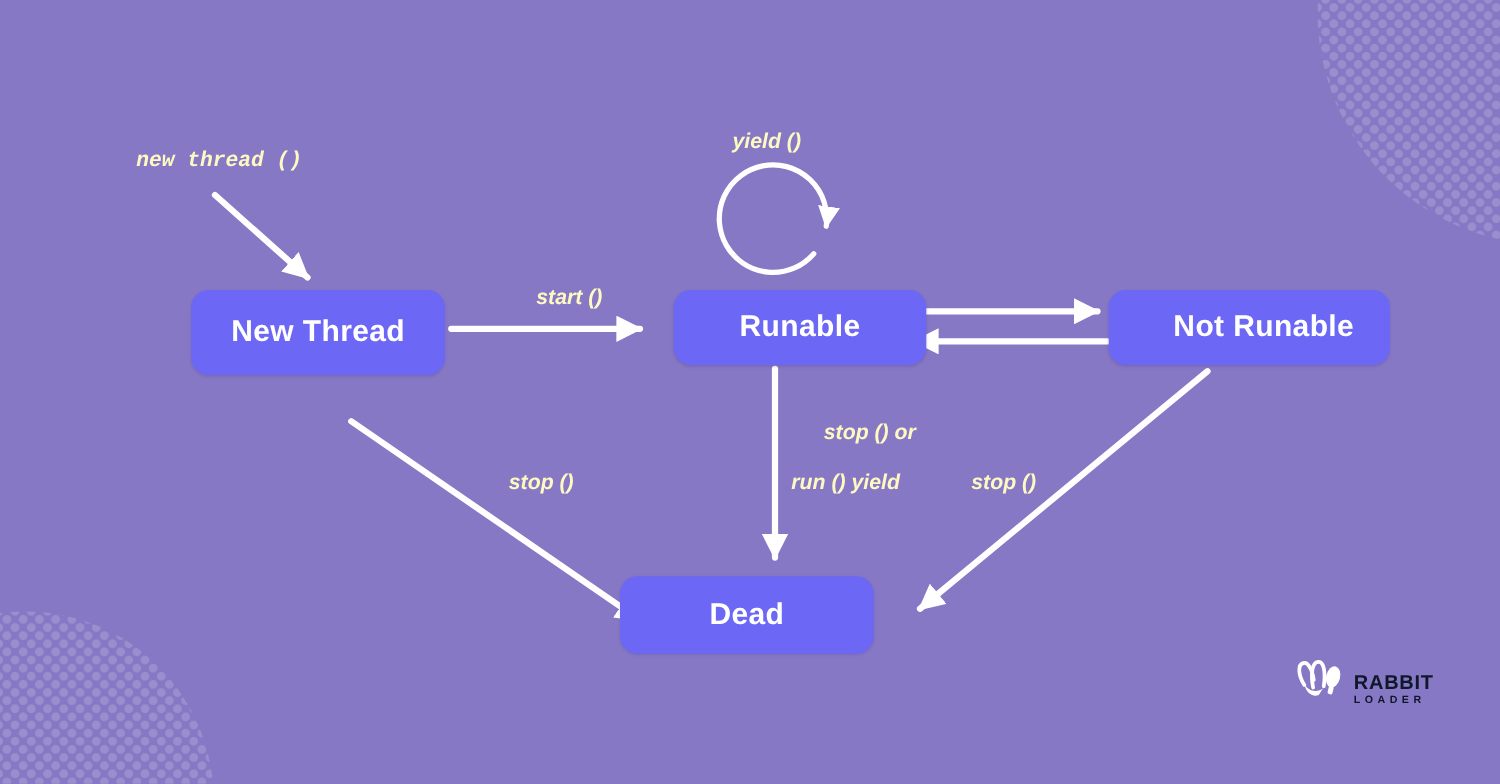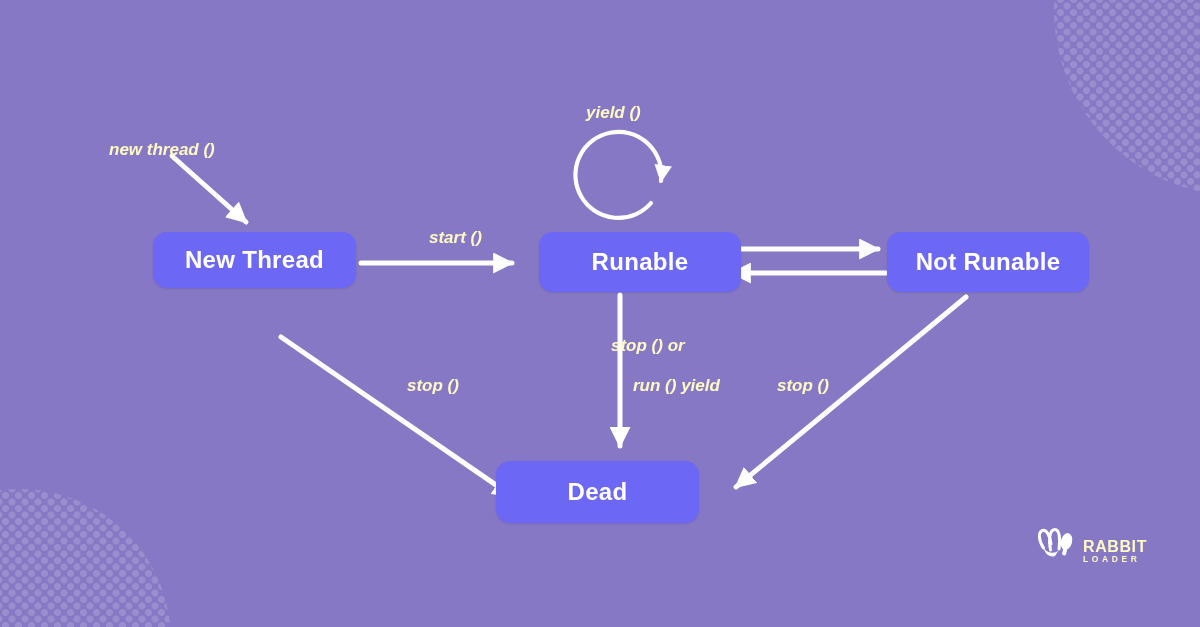--- a/index.html
+++ b/index.html
@@ -33,48 +33,48 @@
     position: absolute;
     background: #6c67f5;
     color: #ffffff;
     border-radius: 14px;
     display: flex; align-items: center; justify-content: center;
     font-weight: bold;
     font-size: 24px;
     letter-spacing: 0.3px;
     box-shadow: 0 1px 2px rgba(60,50,120,0.18);
   }
-  .node.new-thread  { left: 153px; top: 232px; width: 203px; height: 56px; }
+  .node.new-thread  { left: 153px; top: 232px; width: 203px; height: 68px; }
   .node.runable     { left: 520px; top: 232px; width: 202px; height: 60px; margin-left: 19px; }
-  .node.not-runable { left: 887px; top: 232px; width: 202px; height: 60px; }
+  .node.not-runable { left: 887px; top: 232px; width: 202px; height: 60px; padding-left: 23px; }
   .node.dead        { left: 496px; top: 461px; width: 203px; height: 62px; }
 
   
   .edge-label {
     position: absolute;
     color: #fef9c3;
     font-weight: bold;
     font-style: italic;
     font-size: 17px;
     white-space: nowrap;
   }
-  .lbl-new-thread { left: 109px; top: 140px; }
+  .lbl-new-thread { left: 109px; top: 120px; font-family: Liberation Mono, monospace; }
   .lbl-start      { left: 429px; top: 228px; }
   .lbl-yield      { left: 586px; top: 103px; }
-  .lbl-stop-or-1  { left: 611px; top: 336px; }
+  .lbl-stop-or-1  { left: 659px; top: 336px; }
   .lbl-stop-or-2  { left: 633px; top: 376px; }
   .lbl-stop-left  { left: 407px; top: 376px; }
   .lbl-stop-right { left: 777px; top: 376px; }
 
   
   .logo {
     position: absolute;
     left: 1036px; top: 526px;
     display: flex; align-items: center;
-    color: #fef9c3;
+    color: #0f172a;
   }
   .logo .mark { margin-right: 7px; }
   .logo .words { display: flex; flex-direction: column; line-height: 1; }
   .logo .brand-top {
     font-size: 16px; font-weight: bold; letter-spacing: 0.6px;
   }
   .logo .brand-bottom {
     font-size: 8.5px; font-weight: bold; letter-spacing: 3.6px; margin-top: 0;
   }
 </style>

